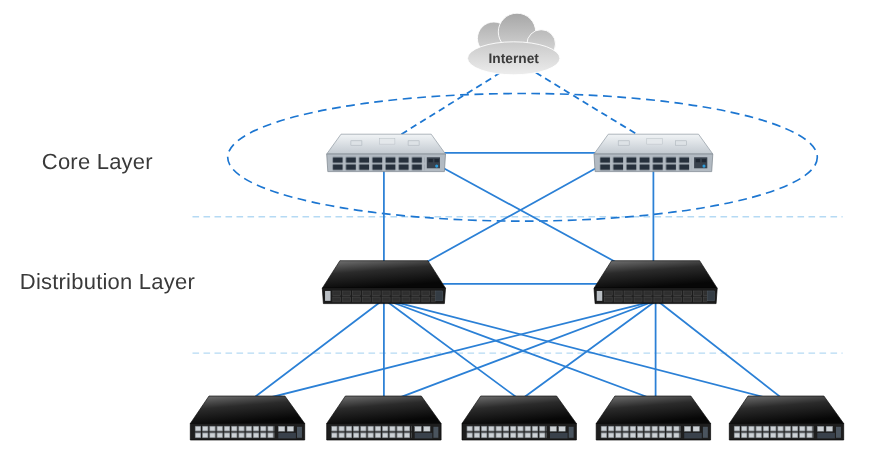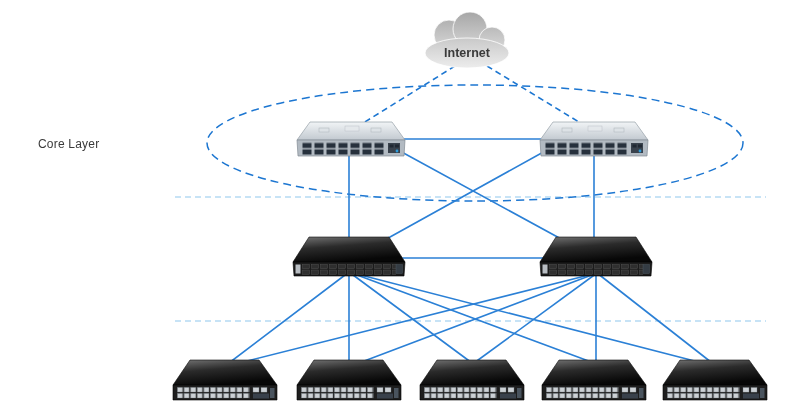--- a/index.html
+++ b/index.html
@@ -17,21 +17,21 @@
     height: 359px;
     background: #ffffff;
   }
   .stage svg.diagram {
     position: absolute;
     left: 0;
     top: 0;
   }
   .layer-label {
     position: absolute;
-    font-size: 12px;
+    font-size: 20px;
     color: #3a3a3a;
     letter-spacing: 0.2px;
     white-space: nowrap;
     user-select: none;
     text-align: right;
   }
   #core-label { left: 38px; top: 137px; }
   #dist-label { left: 18px; top: 246px; }
   #access-label { left: 33px; top: 373px; }
   .internet-label {
@@ -162,14 +162,15 @@
     <use href="#accessSwitch" x="297" y="360"></use>
     <use href="#accessSwitch" x="420" y="360"></use>
     <use href="#accessSwitch" x="542" y="360"></use>
     <use href="#accessSwitch" x="663" y="360"></use>
   </svg>
 
   <div class="internet-label">Internet</div>
 
   <div class="layer-label" id="core-label">Core Layer</div>
 
+  <div class="layer-label" id="dist-label">Distribution Layer</div>
 
 </div>
 
 </body></html>

